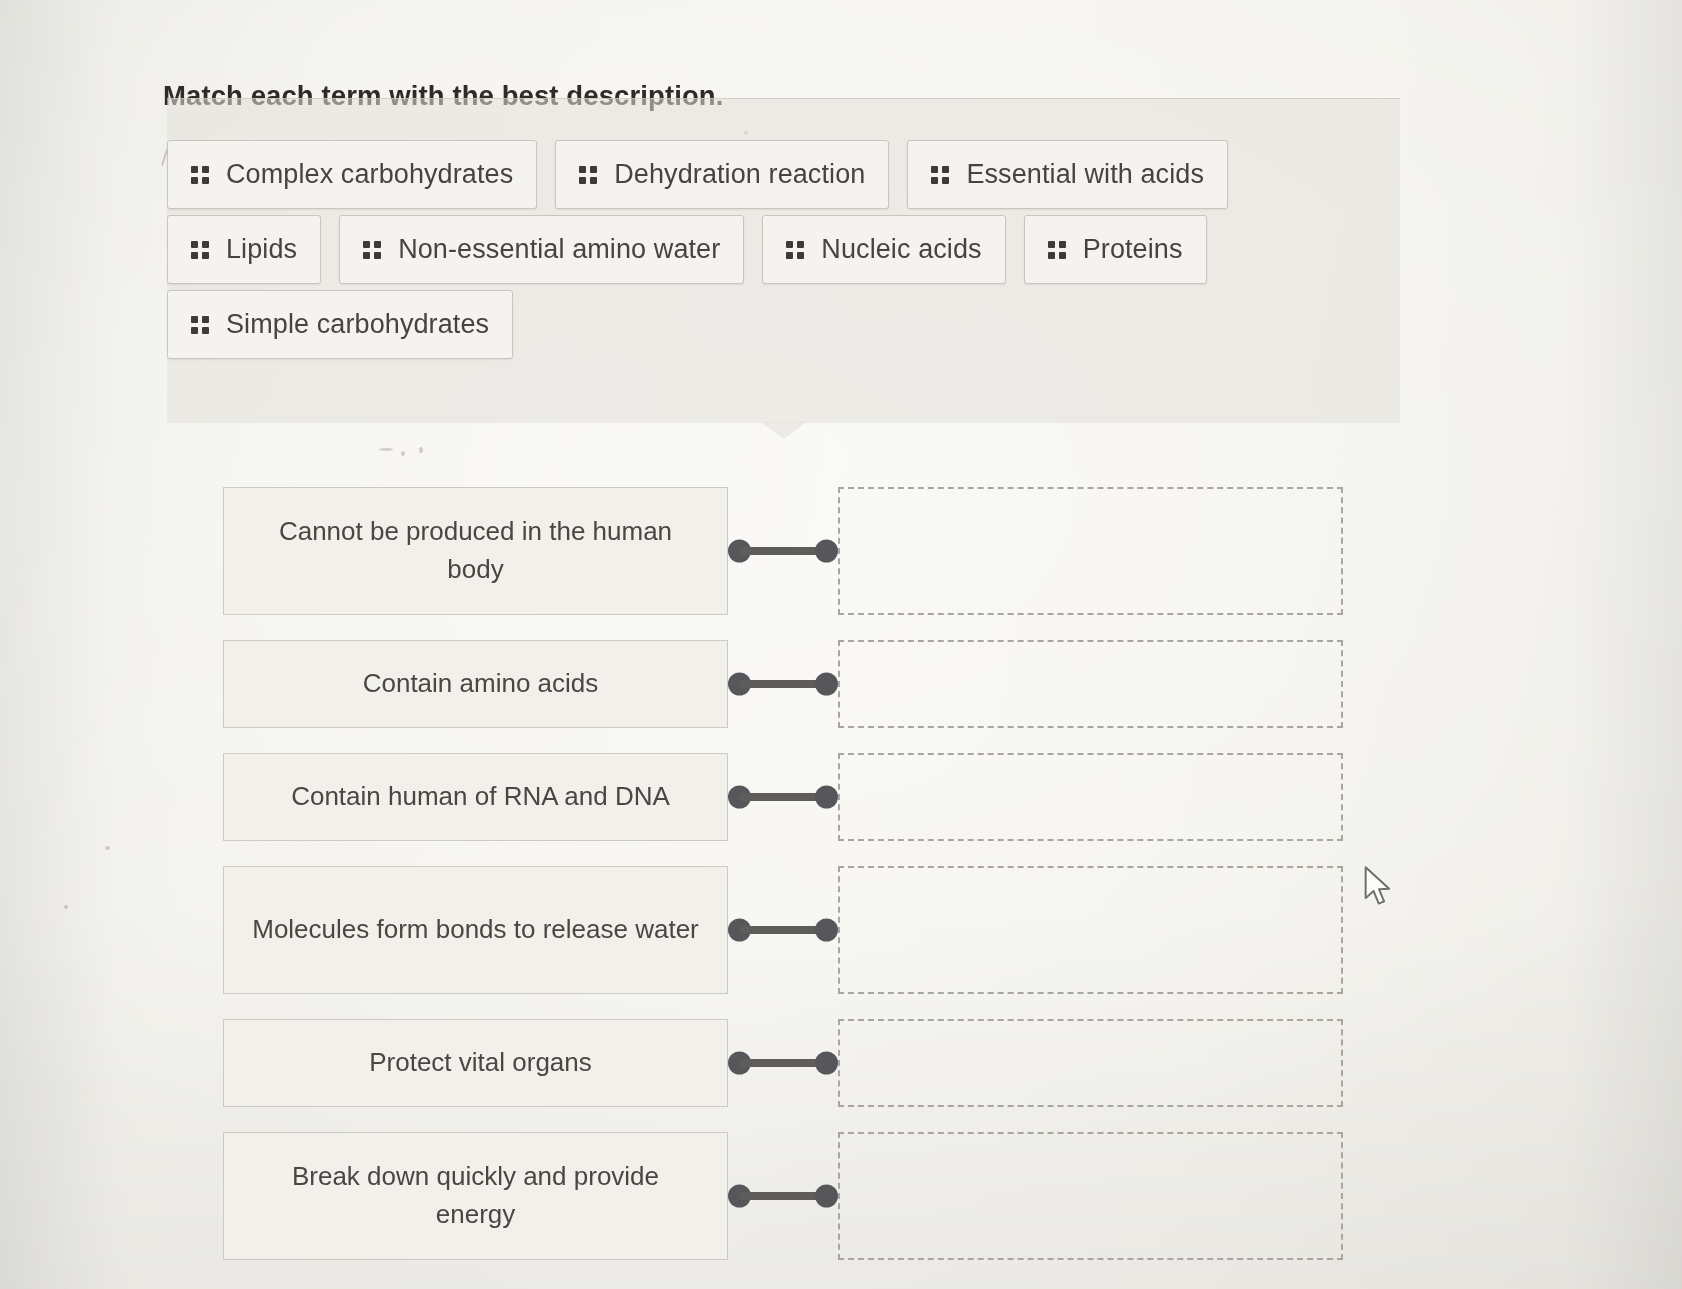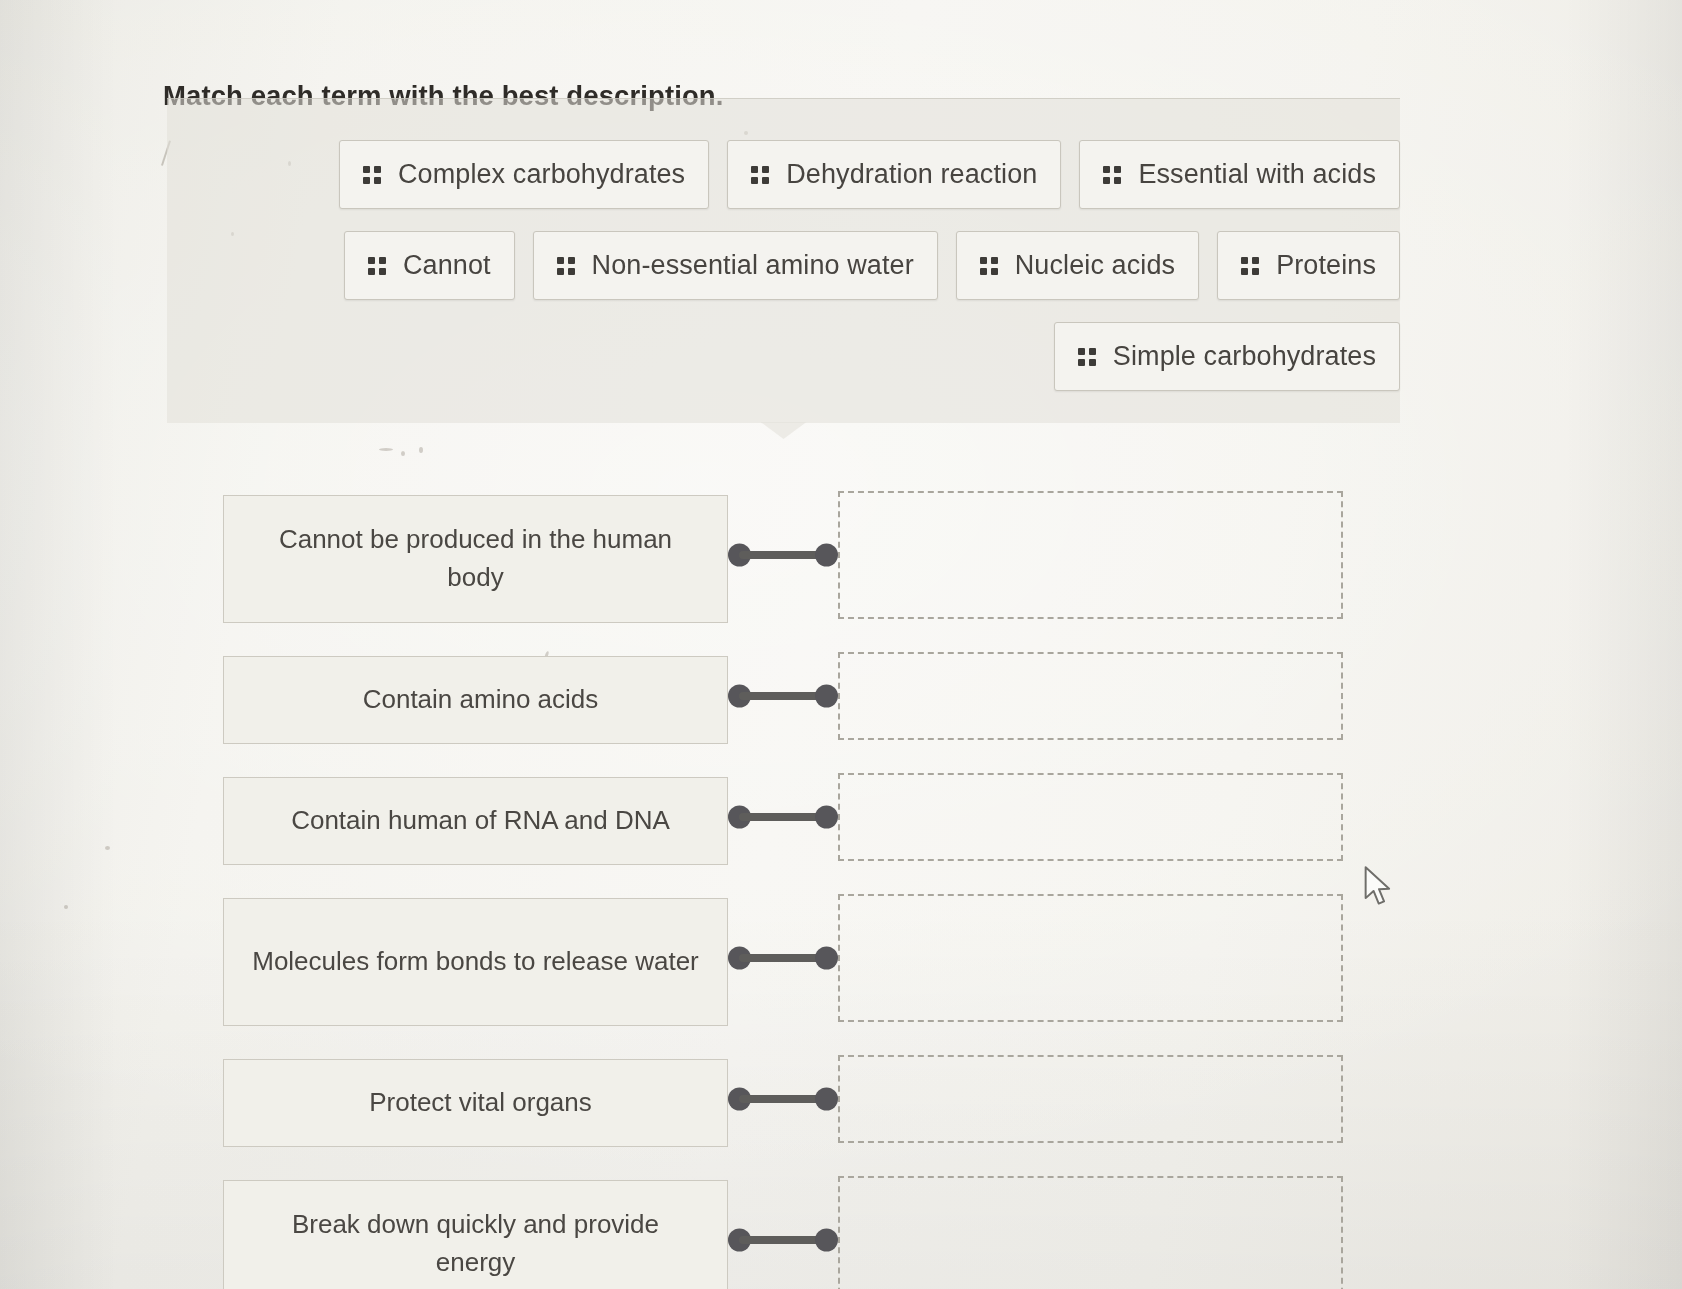--- a/index.html
+++ b/index.html
@@ -53,25 +53,25 @@
     width: 1233px;
     height: 324px;
     background: rgba(226,224,217,0.55);
     border-top: 1px solid rgba(200,197,188,0.75);
   }
   .bank-rows {
     position: absolute;
     inset: 0;
     display: flex;
     flex-direction: column;
-    align-items: flex-end;
+    align-items: flex-start;
     justify-content: flex-start;
     padding-top: 41px;
     box-sizing: border-box;
-    gap: 22px;
+    gap: 6px;
   }
   .bank-row {
     display: flex;
     gap: 18px;
     justify-content: center;
     align-items: center;
   }
   .chip {
     display: flex;
     align-items: center;
@@ -137,21 +137,20 @@
     background: #f1f0ea;
     border: 1.5px solid #cdcac1;
     display: flex;
     align-items: center;
     justify-content: center;
     text-align: center;
     padding: 14px 26px;
     font-size: 26px;
     color: #4a4743;
     line-height: 1.45;
-    margin-top: 8px;
   }
   .row.tall .desc { min-height: 128px; }
   .row.short .desc { min-height: 88px; padding-left: 36px; }
 
   .connector {
     width: 110px;
     height: 26px;
     position: relative;
     flex: none;
   }
@@ -263,21 +262,21 @@
     </div>
 
     <div class="bank-row">
       <div class="chip">
         <span class="grip">
             <i></i>
             <i></i>
             <i></i>
             <i></i>
           </span>
-        <span class="chip-label">Cannot</span>
+        <span class="chip-label">Lipids</span>
       </div>
       <div class="chip">
         <span class="grip">
             <i></i>
             <i></i>
             <i></i>
             <i></i>
           </span>
         <span class="chip-label">Non-essential amino water</span>
       </div>

